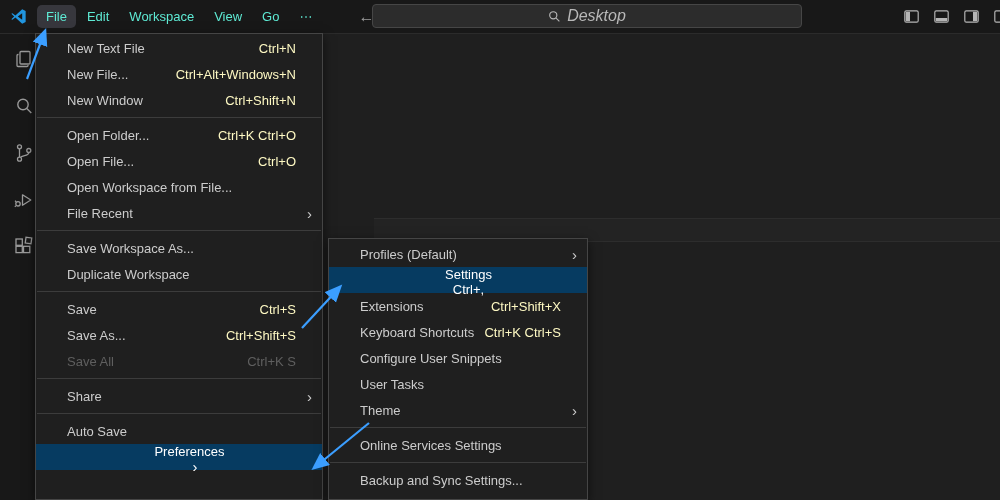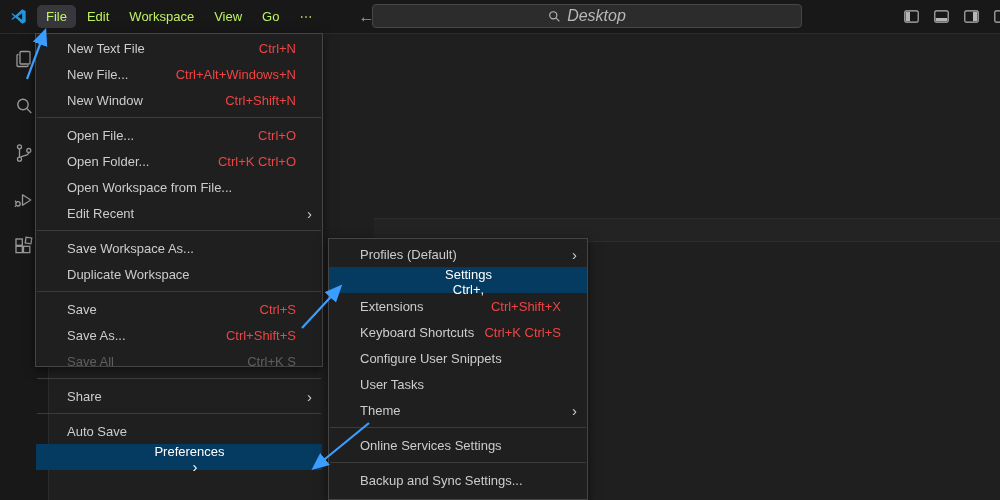--- a/index.html
+++ b/index.html
@@ -11,21 +11,21 @@
   }
   
   .titlebar{
     position:absolute;top:0;left:0;right:0;height:33px;
     background:#181818;border-bottom:1px solid #2b2b2b;
     display:flex;align-items:center;z-index:4;
   }
   .logo-wrap{width:36px;display:flex;justify-content:center;align-items:center;}
   .menubar{display:flex;align-items:center;}
   .menu-btn{
-    color:#bef264;font-size:13px;padding:4px 9px;border-radius:5px;margin:0 1px;
+    color:#5eead4;font-size:13px;padding:4px 9px;border-radius:5px;margin:0 1px;
     cursor:default;white-space:nowrap;
   }
   .menu-btn.active{background:#37373d;}
   .nav-arrows{display:flex;align-items:center;gap:16px;margin-left:36px;color:#9d9d9d;font-size:16px;}
   .nav-arrows .fwd{color:#8a8a8a;}
   .command-center{
     position:absolute;left:372px;top:4px;width:430px;height:24px;box-sizing:border-box;
     background:#2c2c2c;border:1px solid #464646;border-radius:4px;
     display:flex;align-items:center;justify-content:center;gap:6px;
     color:#b8b8b8;font-size:16px;font-style:italic;
@@ -51,25 +51,25 @@
     font-family:"DejaVu Sans Mono",monospace;font-size:14px;
   }
   #code-line-1{top:161px;}
   #code-line-2{top:186px;}
   
   .menu{
     position:absolute;background:#1f1f1f;border:1px solid #454545;box-sizing:border-box;
     box-shadow:0 3px 10px rgba(0,0,0,.55);
     font-size:13px;color:#cccccc;z-index:6;
   }
-  .file-menu{left:35px;top:33px;width:288px;height:334px;padding-top:1px;}
+  .file-menu{left:35px;top:33px;width:288px;height:467px;padding-top:1px;}
   .submenu{left:328px;top:238px;width:260px;height:262px;padding-top:2px;}
   .menu-item{height:26px;display:flex;align-items:center;padding:0 10px 0 31px;cursor:default;}
   .mi-label{flex:1;white-space:nowrap;}
-  .mi-key{color:#ef4444;white-space:nowrap;}
+  .mi-key{color:#fef9c3;white-space:nowrap;}
   .mi-chev{width:16px;text-align:right;font-size:15px;color:#cccccc;line-height:1;}
   .menu-item.highlighted{background:#063b61;color:#ffffff;flex-direction:column;}
   .menu-item.highlighted .mi-key,.menu-item.highlighted .mi-chev{color:#ffffff;}
   .menu-item.disabled .mi-label,.menu-item.disabled .mi-key{color:#5f5f5f;}
   .menu-sep{height:1px;background:#3c3c3c;margin:4px 1px;}
   
   .overlay{position:absolute;left:0;top:0;z-index:9;pointer-events:none;}
 </style>
 </head>
 <body>
@@ -174,35 +174,35 @@
       <span class="mi-key">Ctrl+Alt+Windows+N</span>
       <span class="mi-chev"></span>
     </div>
     <div class="menu-item">
       <span class="mi-label">New Window</span>
       <span class="mi-key">Ctrl+Shift+N</span>
       <span class="mi-chev"></span>
     </div>
     <div class="menu-sep"></div>
     <div class="menu-item">
+      <span class="mi-label">Open Folder...</span>
+      <span class="mi-key">Ctrl+K Ctrl+O</span>
+      <span class="mi-chev"></span>
+    </div>
+    <div class="menu-item">
       <span class="mi-label">Open File...</span>
       <span class="mi-key">Ctrl+O</span>
       <span class="mi-chev"></span>
     </div>
     <div class="menu-item">
-      <span class="mi-label">Open Folder...</span>
-      <span class="mi-key">Ctrl+K Ctrl+O</span>
-      <span class="mi-chev"></span>
-    </div>
-    <div class="menu-item">
       <span class="mi-label">Open Workspace from File...</span>
       <span class="mi-chev"></span>
     </div>
     <div class="menu-item">
-      <span class="mi-label">Edit Recent</span>
+      <span class="mi-label">File Recent</span>
       <span class="mi-chev">›</span>
     </div>
     <div class="menu-sep"></div>
     <div class="menu-item">
       <span class="mi-label">Save Workspace As...</span>
       <span class="mi-chev"></span>
     </div>
     <div class="menu-item">
       <span class="mi-label">Duplicate Workspace</span>
       <span class="mi-chev"></span>

